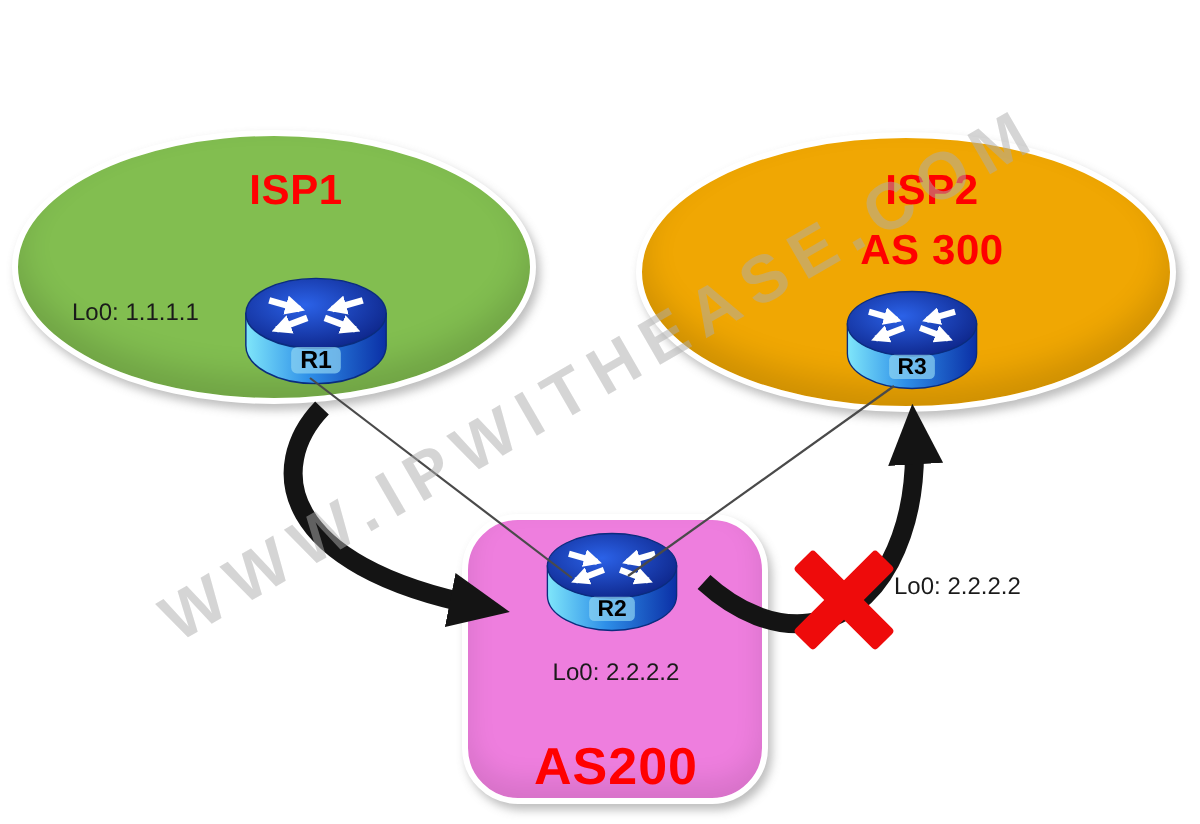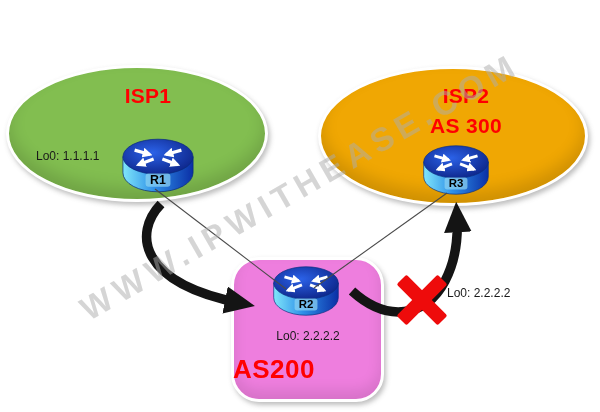--- a/index.html
+++ b/index.html
@@ -26,21 +26,21 @@
     box-shadow:2px 3px 5px rgba(110,110,110,.45), inset 0 -8px 14px rgba(0,0,0,.10);
   }
   
   .zone-title{
     position:absolute;z-index:2;text-align:center;font-weight:bold;
     color:var(--label-red,#FF0000);font-size:21px;line-height:1.42;letter-spacing:.3px;
   }
   .isp1-title{left:58px;top:81px;width:180px;}
   .isp2-title{left:376px;top:81px;width:180px;}
   .as200-title{
-    position:absolute;z-index:2;left:233px;top:354px;width:150px;text-align:left;
+    position:absolute;z-index:2;left:233px;top:368px;width:150px;text-align:center;
     font-weight:bold;color:var(--label-red,#FF0000);font-size:26px;letter-spacing:.5px;
   }
   .lo-label{
     position:absolute;z-index:2;font-weight:normal;font-size:12px;
     color:var(--text-black,#1A1A1A);white-space:nowrap;
   }
   .lo-r1{left:36px;top:149px;}
   .lo-r2{left:233px;top:329px;width:150px;text-align:center;}
   .blocked-label{left:447px;top:286px;z-index:4;}
   

